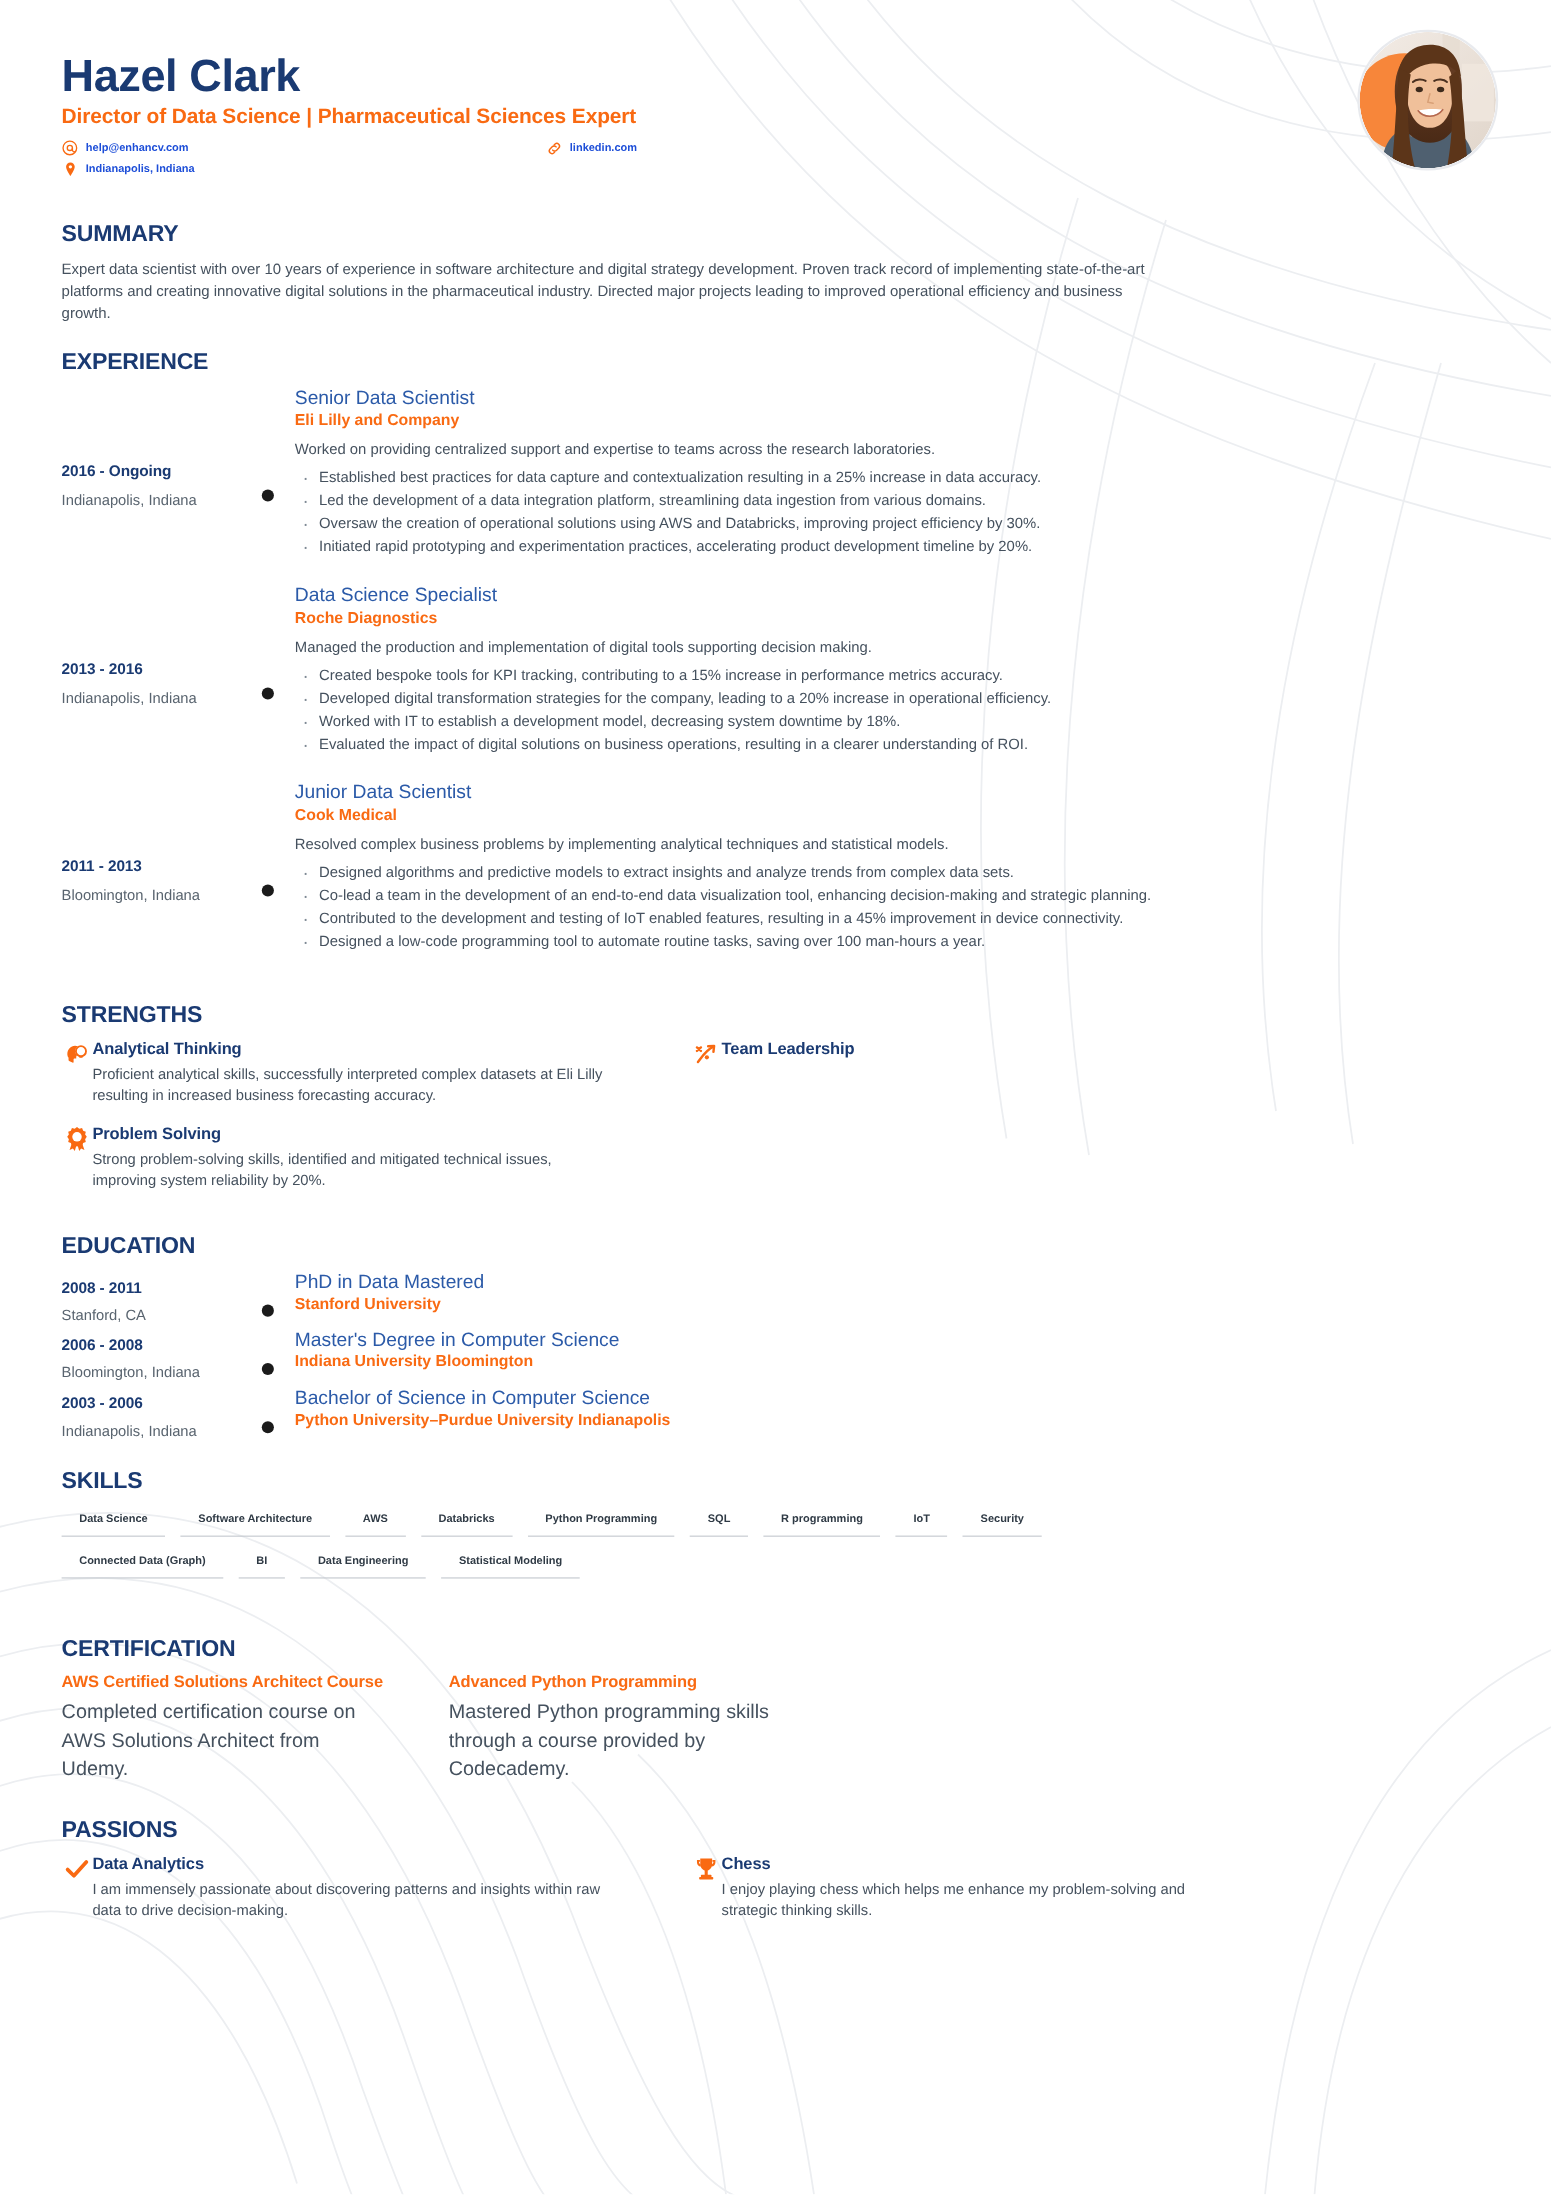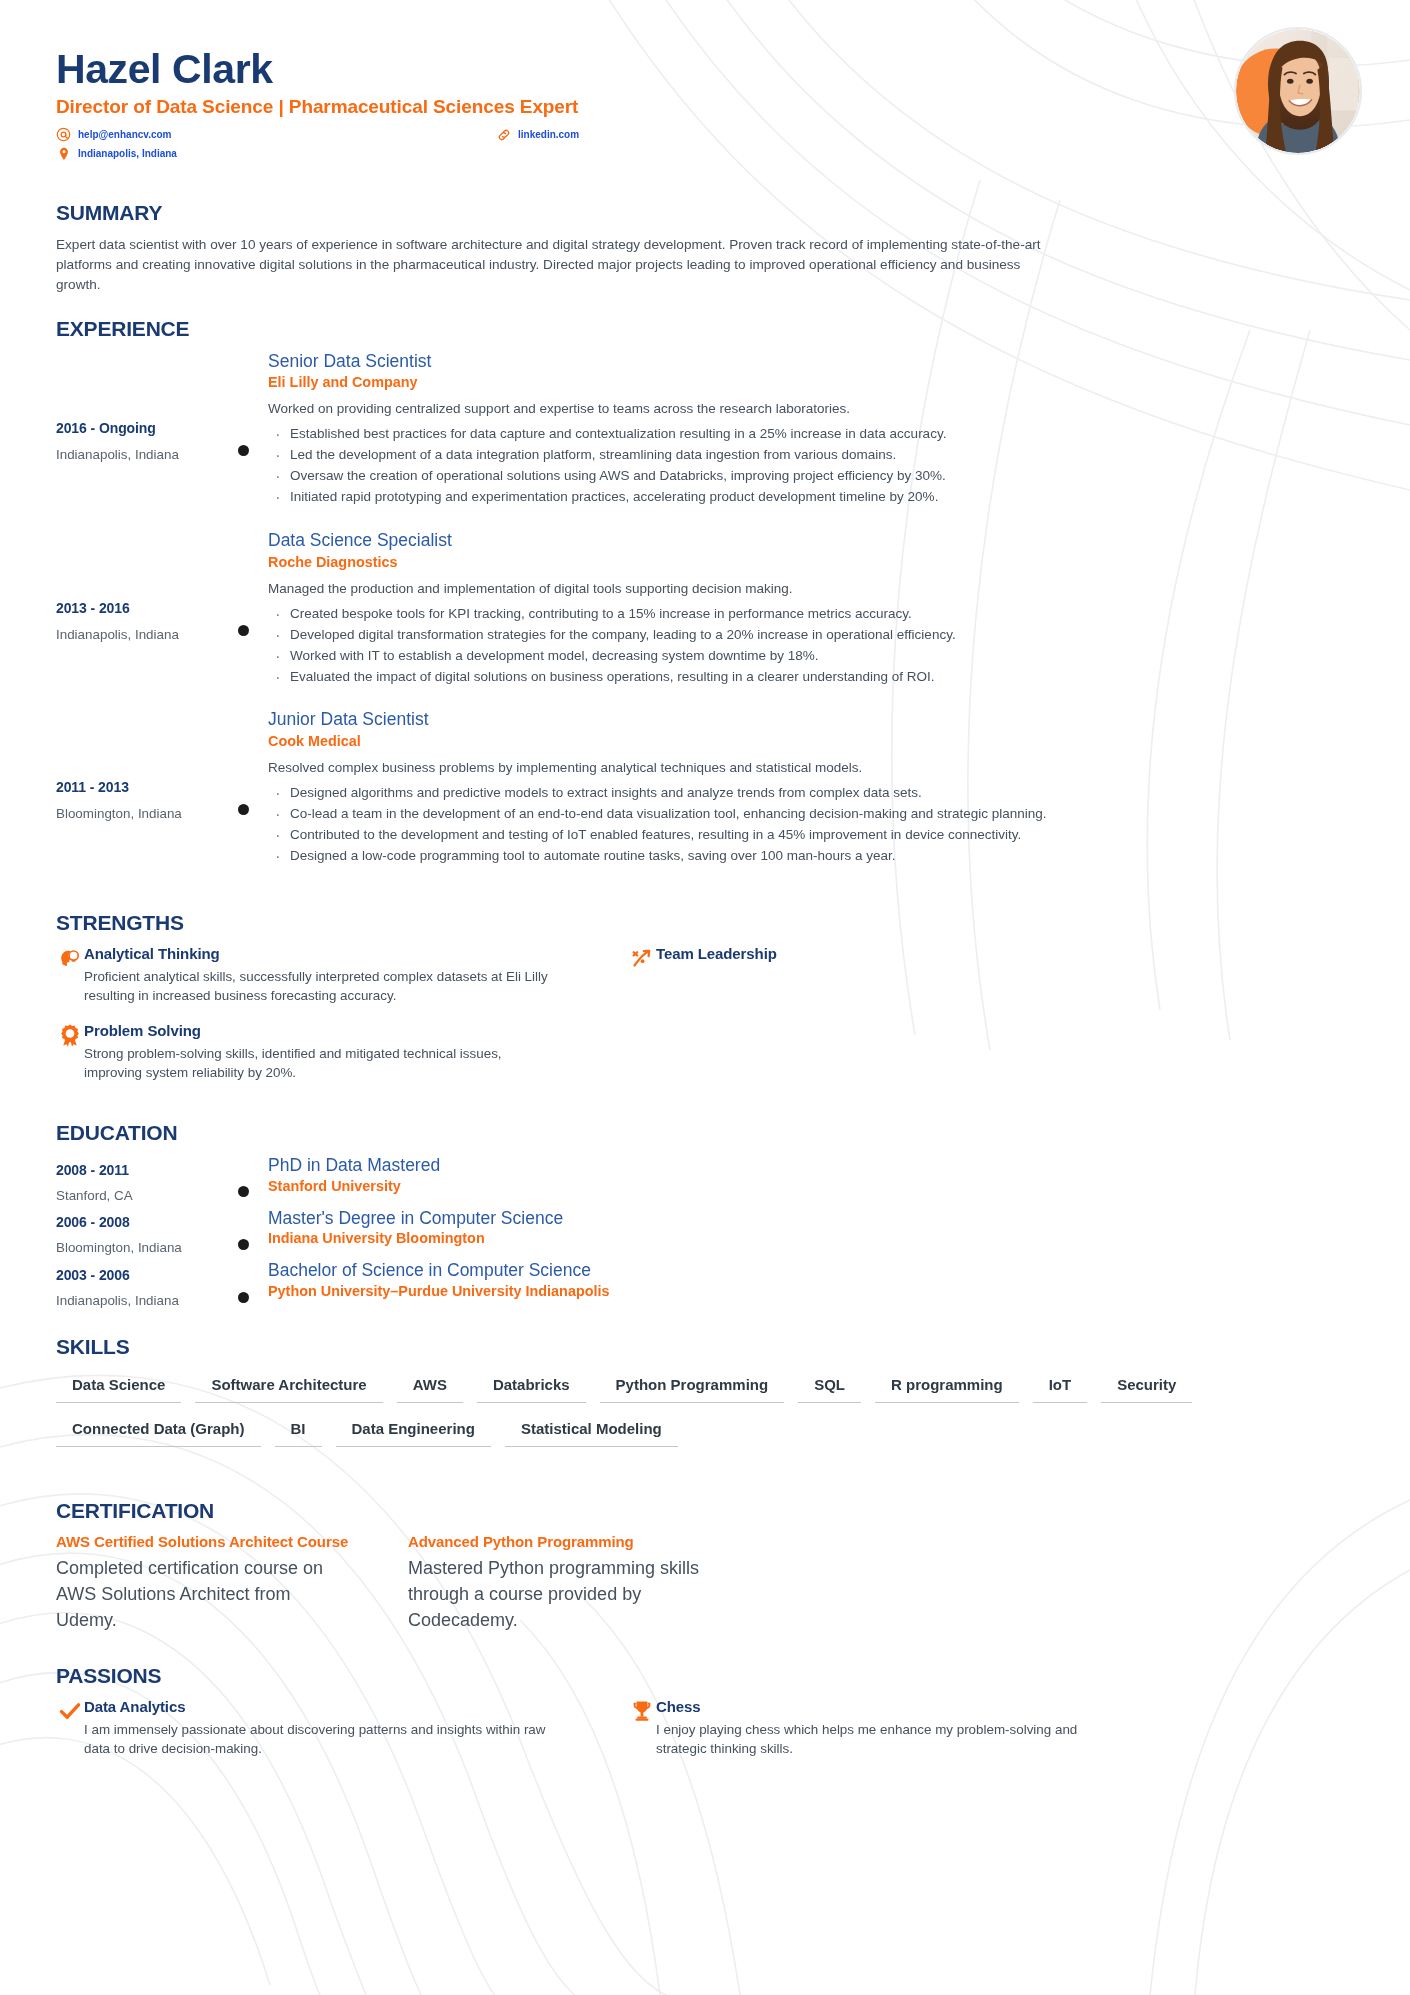--- a/index.html
+++ b/index.html
@@ -230,21 +230,21 @@
 
   
   .skills-rows { margin-top: 2px; }
   .skill-row {
     display: flex;
     flex-wrap: wrap;
     gap: 0 14px;
     margin-bottom: 10px;
   }
   .skill-chip {
-    font-size: 15px;
+    font-size: 10px;
     font-weight: bold;
     color: #2f3a45;
     padding: 7px 16px 9px 16px;
     border-bottom: 1.6px solid #c2c7cd;
     white-space: nowrap;
   }
 
   
   .cert-grid { display: flex; column-gap: 52px; }
   .cert-item { width: 300px; }

